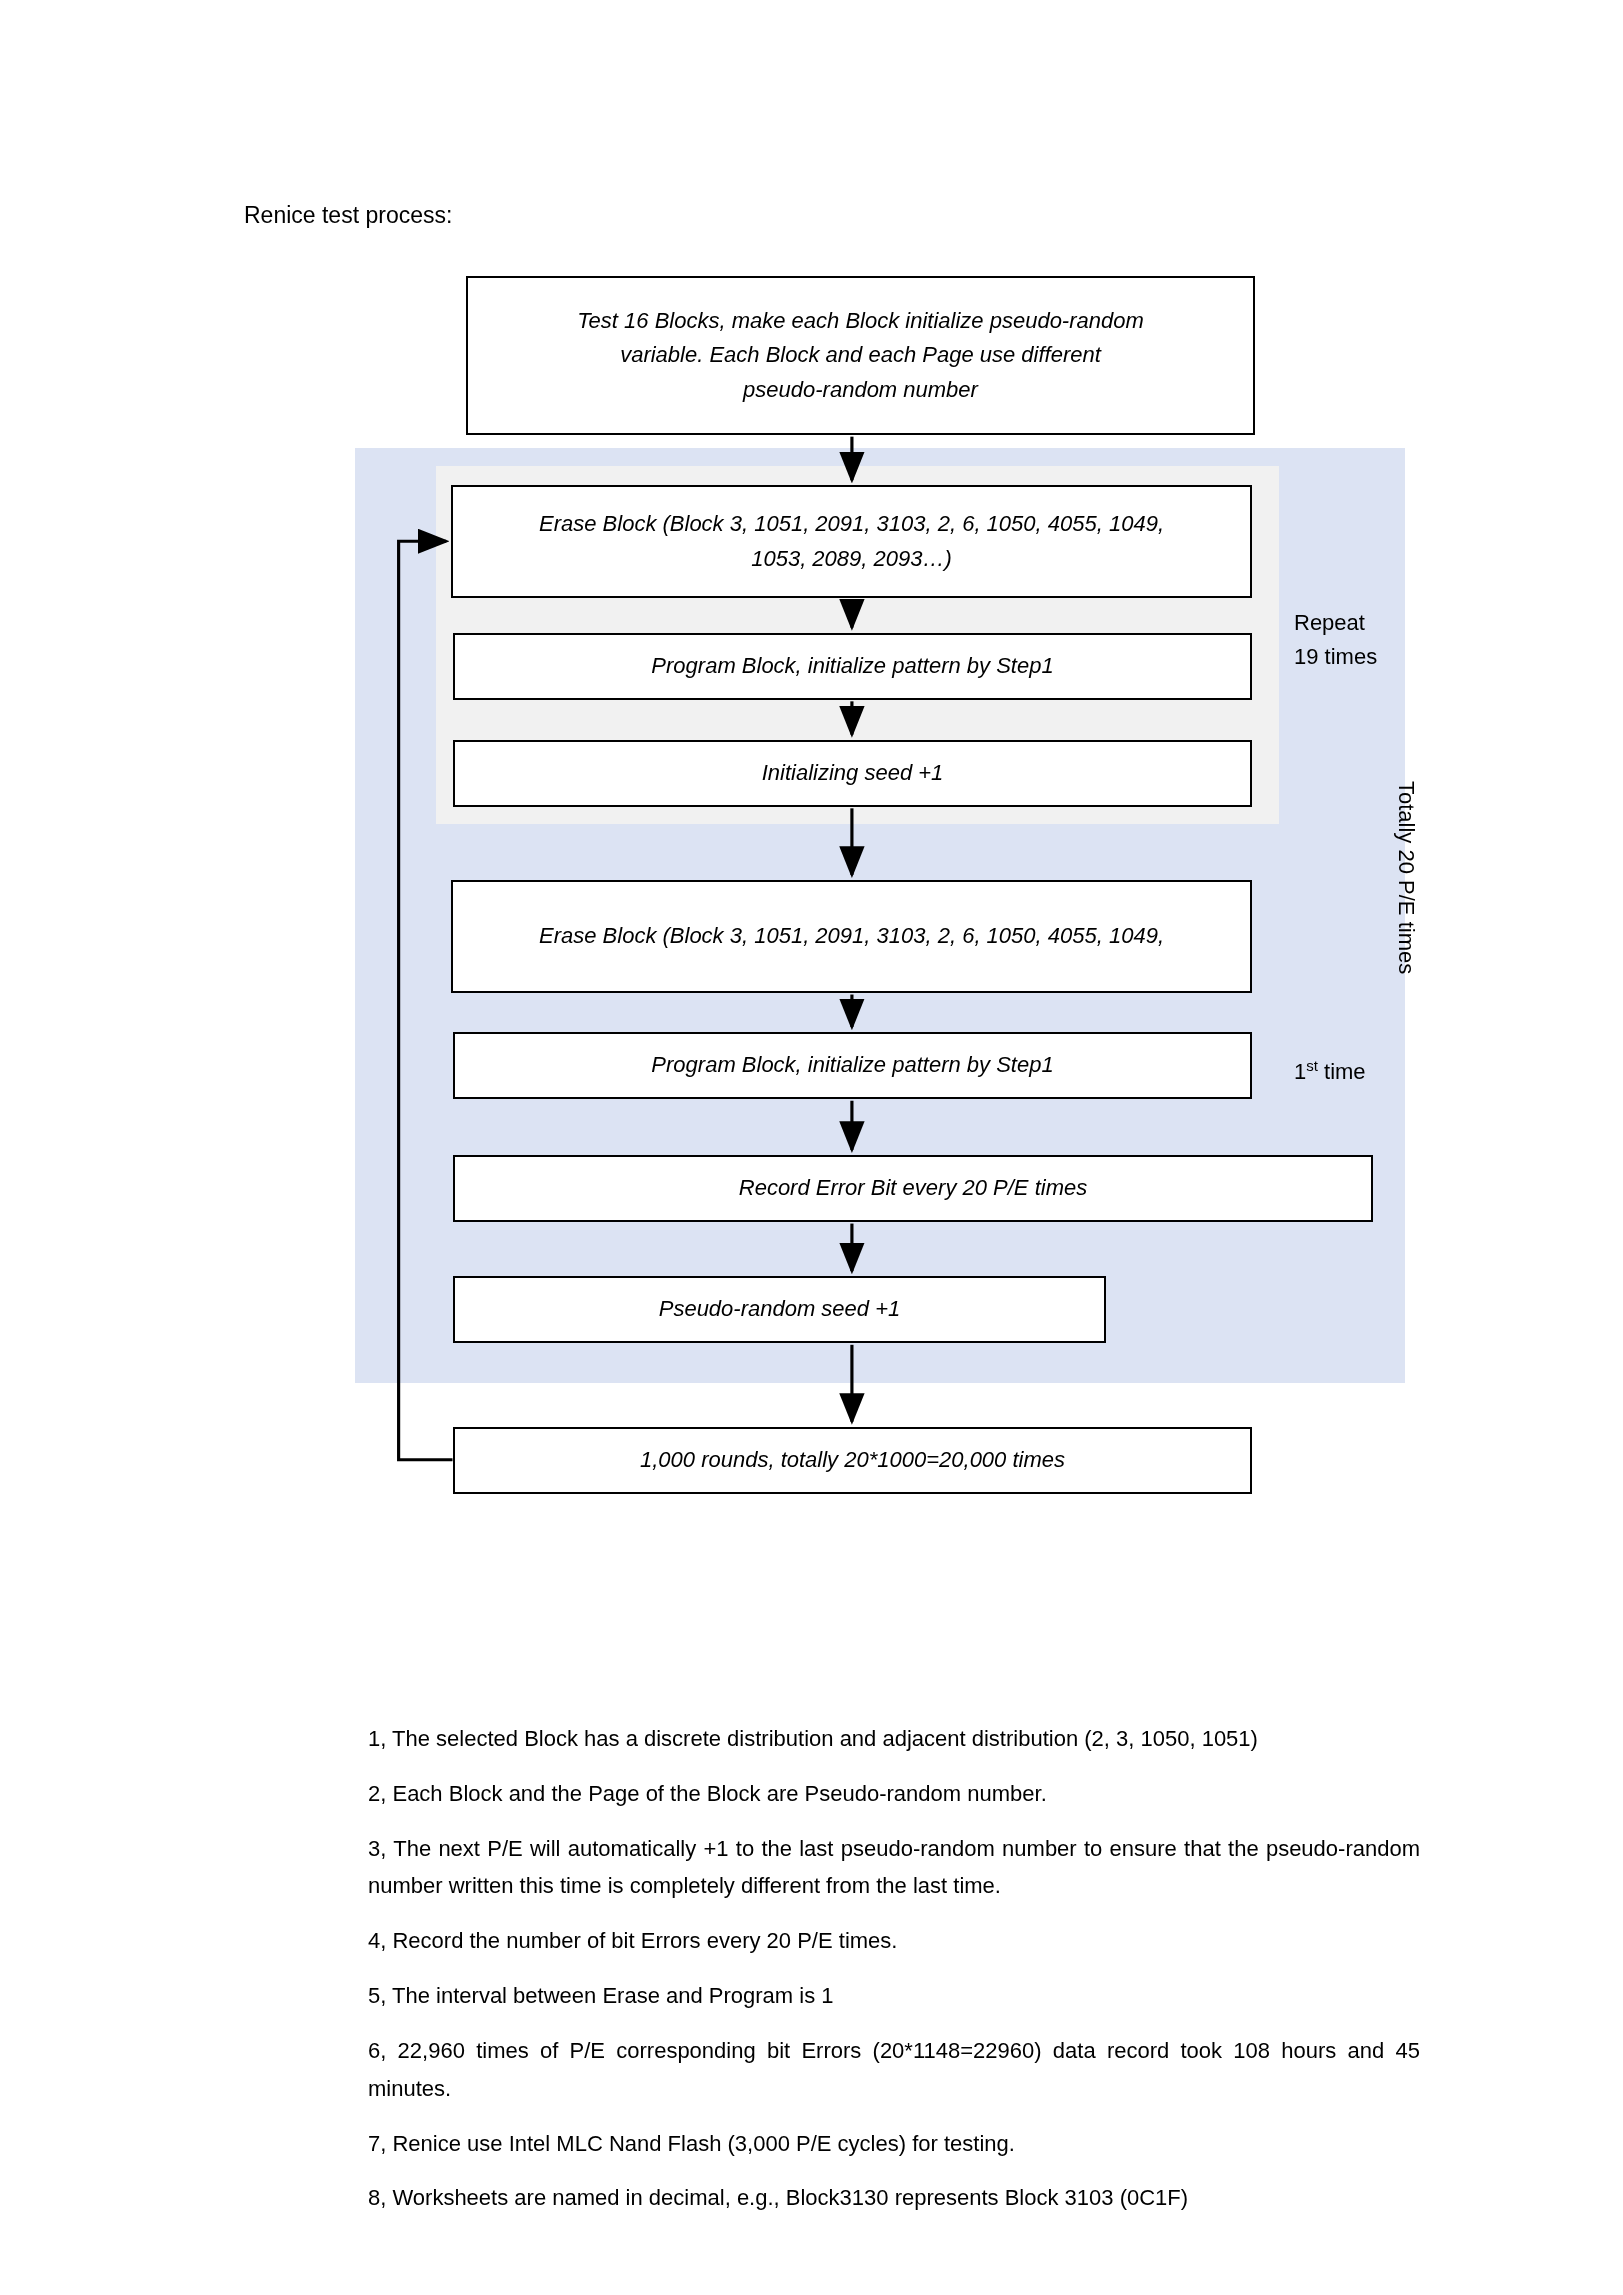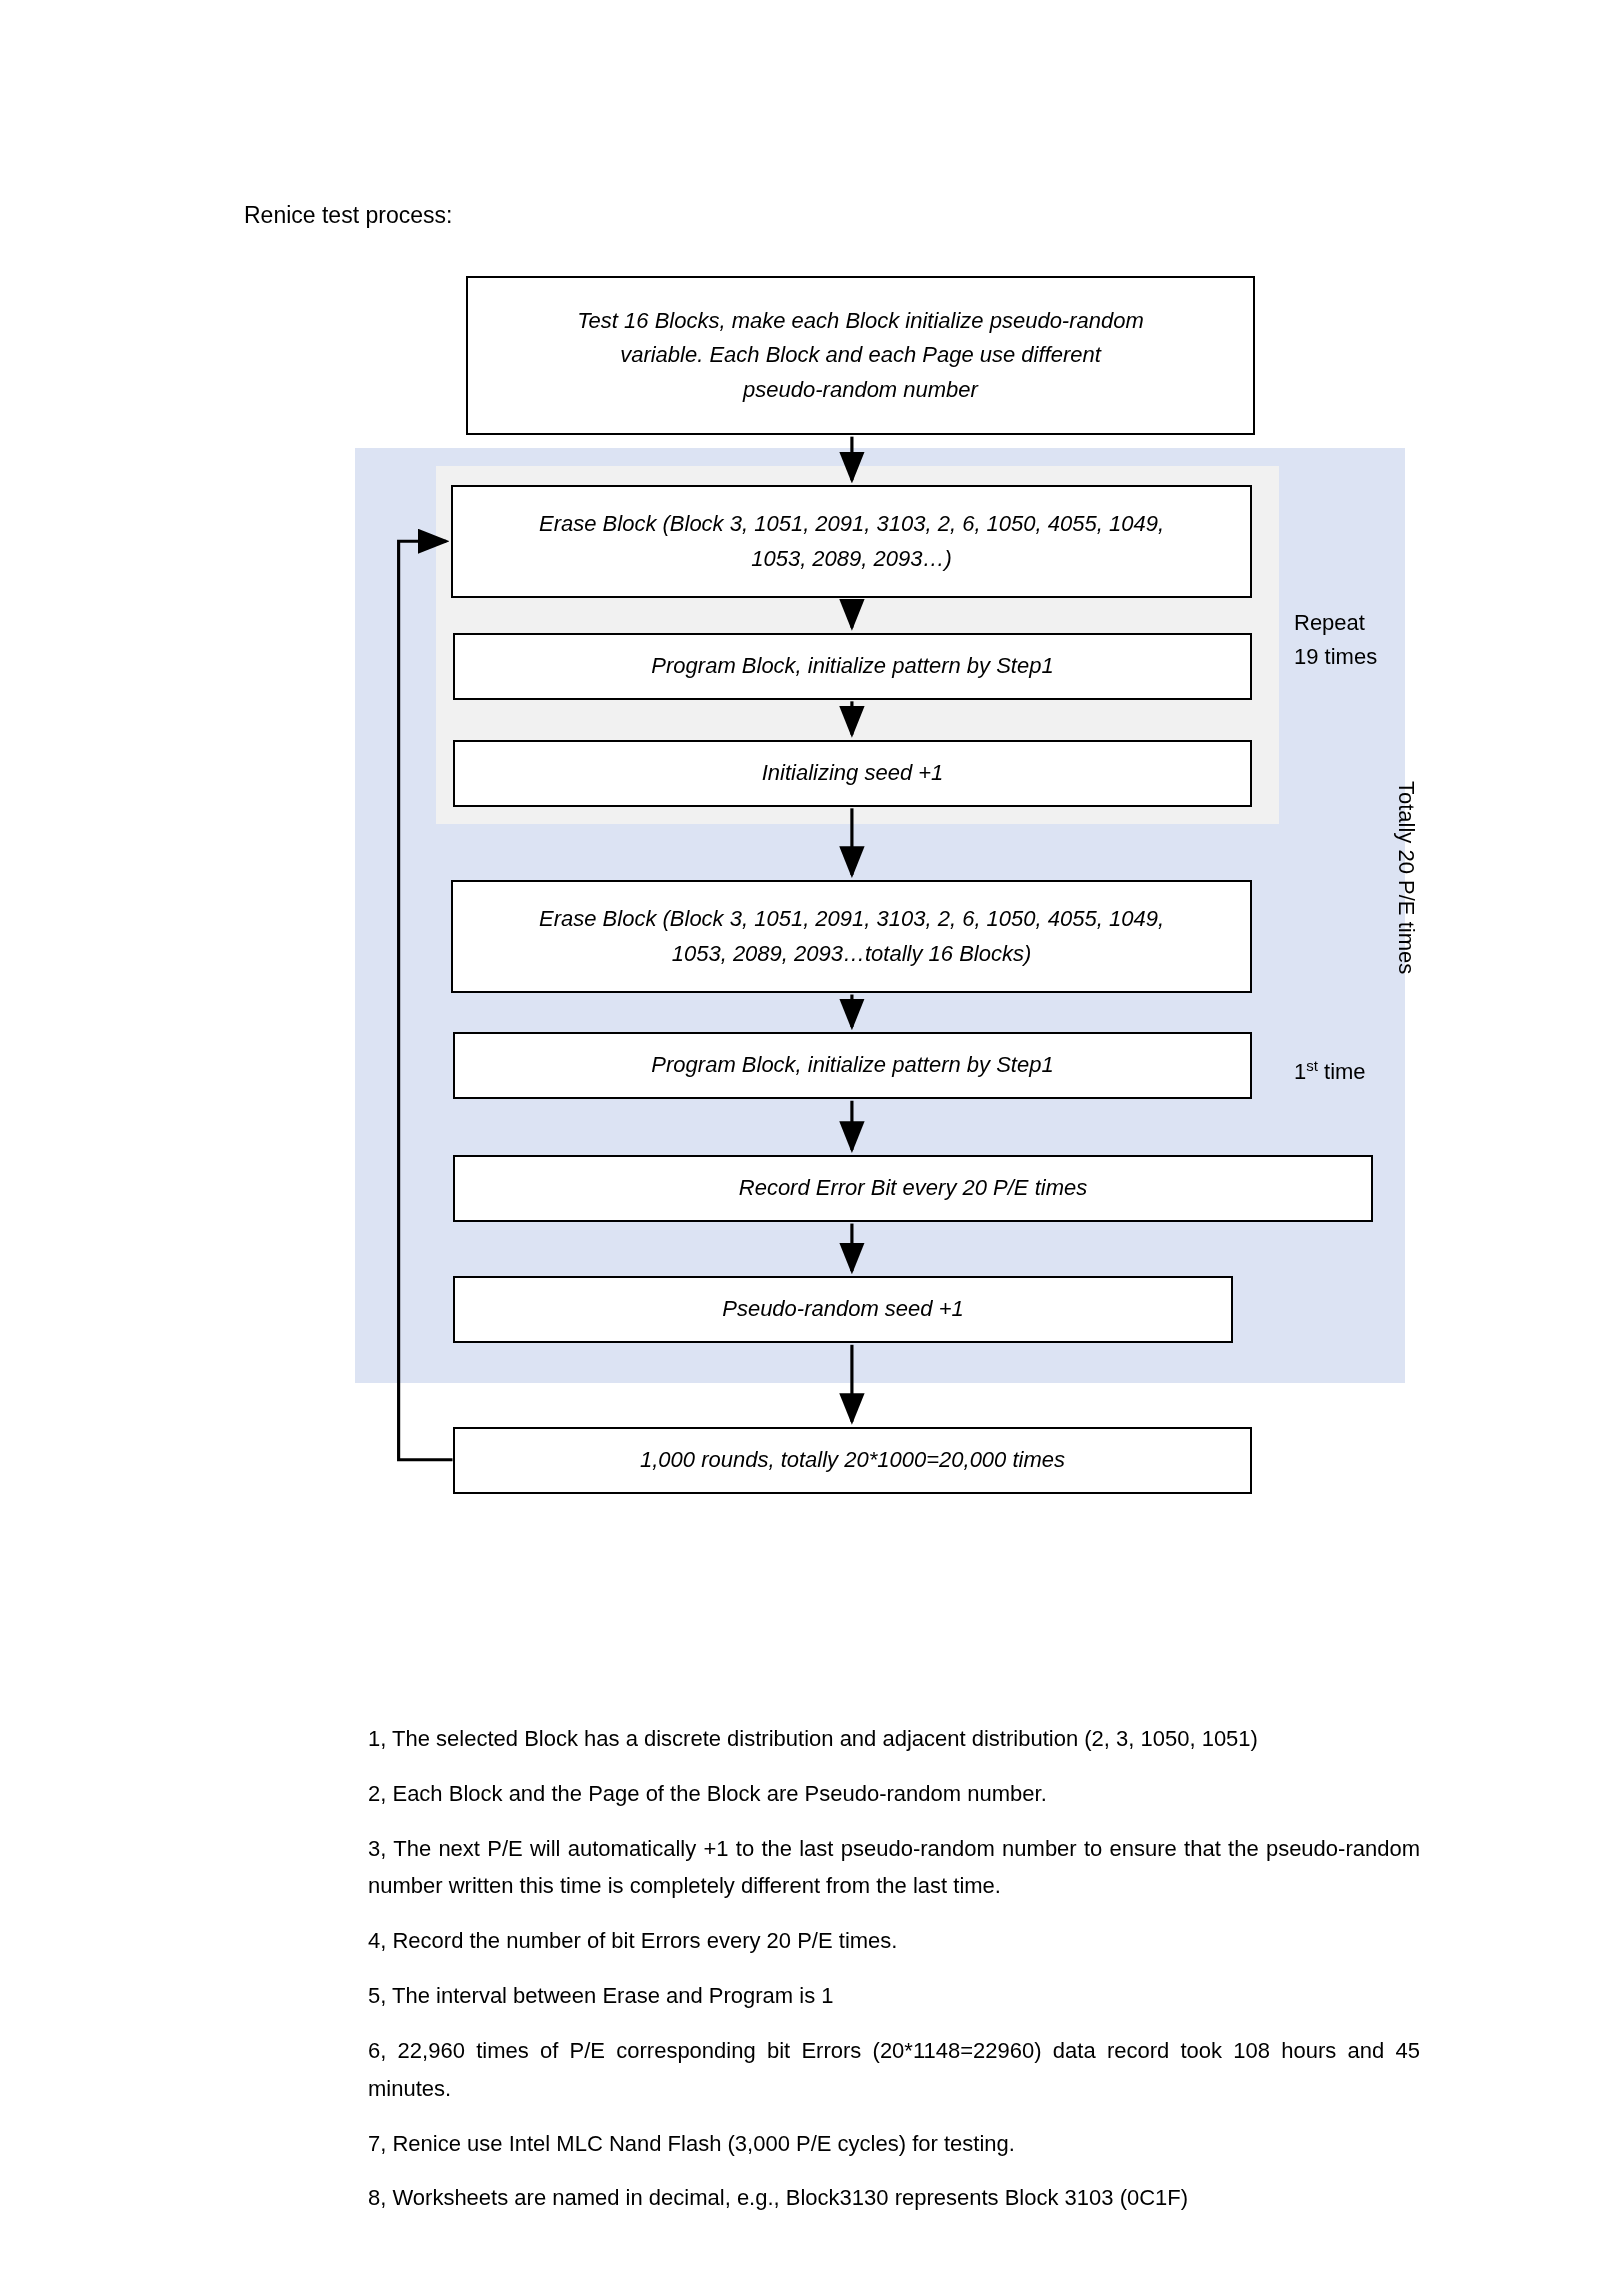--- a/index.html
+++ b/index.html
@@ -75,21 +75,21 @@
   }
   .node span { display: block; }
 
   #node-intro   { left: 466px;  top: 276px;  width: 789px;  height: 159px; }
   #node-erase1  { left: 451px;  top: 485px;  width: 801px; height: 113px; }
   #node-prog1   { left: 453px;  top: 633px;  width: 799px; height: 67px;  }
   #node-seed1   { left: 453px;  top: 740px;  width: 799px; height: 67px;  }
   #node-erase2  { left: 451px;  top: 880px; width: 801px; height: 113px; }
   #node-prog2   { left: 453px;  top: 1032px; width: 799px; height: 67px;  }
   #node-record  { left: 453px;  top: 1155px; width: 920px; height: 67px;  }
-  #node-seed2   { left: 453px;  top: 1276px; width: 780px; height: 67px;  }
+  #node-seed2   { left: 453px;  top: 1276px; width: 653px; height: 67px;  }
   #node-rounds  { left: 453px;  top: 1427px; width: 799px; height: 67px; align-items: center;  }
 
   
   .side-label {
     position: absolute;
     font-size: 22px;
     line-height: 1.55;
     white-space: nowrap;
   }
   #label-repeat { left: 1294px; top: 606px; }
@@ -166,21 +166,20 @@
     <span>Program Block, initialize pattern by Step1</span>
   </div>
 
   <div class="node" id="node-seed1">
     <span>Initializing seed +1</span>
   </div>
 
   <div class="node" id="node-erase2">
     <div>
       <span>Erase Block (Block 3, 1051, 2091, 3103, 2, 6, 1050, 4055, 1049,</span>
-      <span>1053, 2089, 2093…totally 16 Blocks)</span>
     </div>
   </div>
 
   <div class="node" id="node-prog2">
     <span>Program Block, initialize pattern by Step1</span>
   </div>
 
   <div class="node" id="node-record">
     <span>Record Error Bit every 20 P/E times</span>
   </div>

